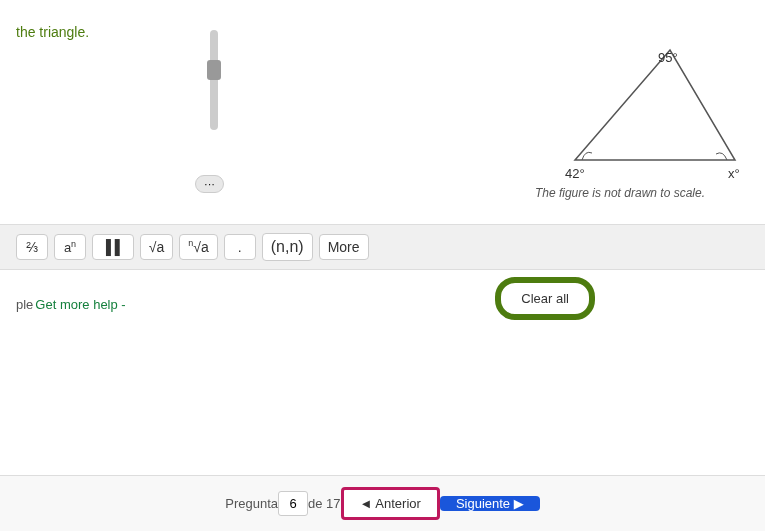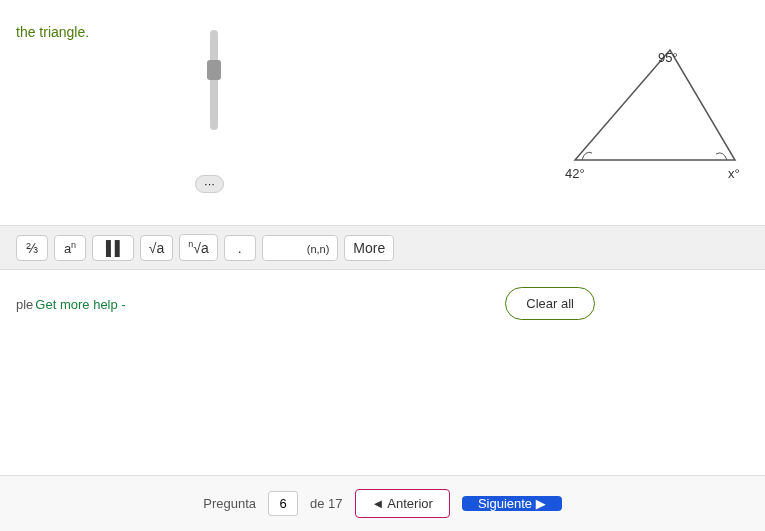--- a/index.html
+++ b/index.html
@@ -135,21 +135,21 @@
       bottom: 60px;
       width: 100%;
       display: flex;
       align-items: center;
       padding: 8px 16px;
       gap: 2px;
     }
 
     .clear-all-btn {
       background: #fff;
-      border: 1px solid #4d7c0f;
+      border: 6px solid #4d7c0f;
       border-radius: 20px;
       padding: 8px 20px;
       font-size: 13px;
       cursor: pointer;
       color: #333;
       position: absolute;
       right: 170px;
       bottom: 0;
     }
 
@@ -170,21 +170,20 @@
     .footer-nav {
       position: absolute;
       bottom: 0;
       width: 100%;
       height: 56px;
       background: #f8f8f8;
       border-top: 1px solid #ddd;
       display: flex;
       align-items: center;
       justify-content: center;
-      gap: 12px;
     }
 
     .pregunta-label {
       font-size: 13px;
       color: #555;
     }
 
     .page-number-box {
       border: 1px solid #ccc;
       background: #fff;
@@ -195,21 +194,21 @@
       text-align: center;
     }
 
     .de-total {
       font-size: 13px;
       color: #555;
     }
 
     .anterior-btn {
       background: #fff;
-      border: 1px solid #be185d;
+      border: 3px solid #be185d;
       border-radius: 4px;
       padding: 6px 16px;
       font-size: 13px;
       cursor: pointer;
       color: #333;
       display: flex;
       align-items: center;
       gap: 4px;
     }
 
@@ -265,20 +264,21 @@
         <polygon points="80,120 175,10 240,120" fill="none" stroke="#555" stroke-width="1.5"></polygon>
 
         <text x="163" y="22" font-size="13" fill="#333">95°</text>
         <text x="70" y="138" font-size="13" fill="#333">42°</text>
         <text x="233" y="138" font-size="13" fill="#333">x°</text>
 
         <path d="M 87,120 Q 90,110 97,113" fill="none" stroke="#555" stroke-width="1"></path>
         <path d="M 232,120 Q 228,110 221,114" fill="none" stroke="#555" stroke-width="1"></path>
       </svg>
 
+      <div class="figure-caption">The figure is not drawn to scale.</div>
     </div>
 
     <div class="ellipsis-btn">···</div>
   </div>
 
   <div class="input-area">
     <input type="text" class="answer-input" placeholder="" style="">
   </div>
 
   <div class="math-toolbar">
@@ -294,21 +294,21 @@
     <button class="toolbar-btn">
       <span style="font-size:14px;">√a</span>
     </button>
     <button class="toolbar-btn">
       <span style="font-size:14px;"><sup style="font-size:9px;">n</sup>√a</span>
     </button>
     <button class="toolbar-btn">
       <span style="font-size:14px;">.</span>
     </button>
     <button class="toolbar-btn">
-      <span style="font-size:11px;margin-left:36px;">(n,n)</span>
+      <span style="font-size:16px;">(n,n)</span>
     </button>
     <button class="toolbar-btn more-btn">
       <span>More</span>
     </button>
   </div>
 
   <div class="bottom-bar">
     <div style="font-size:13px;color:#555;">ple</div>
     <div style="font-size:13px;color:#15803d;cursor:pointer;">Get more help -</div>
 

